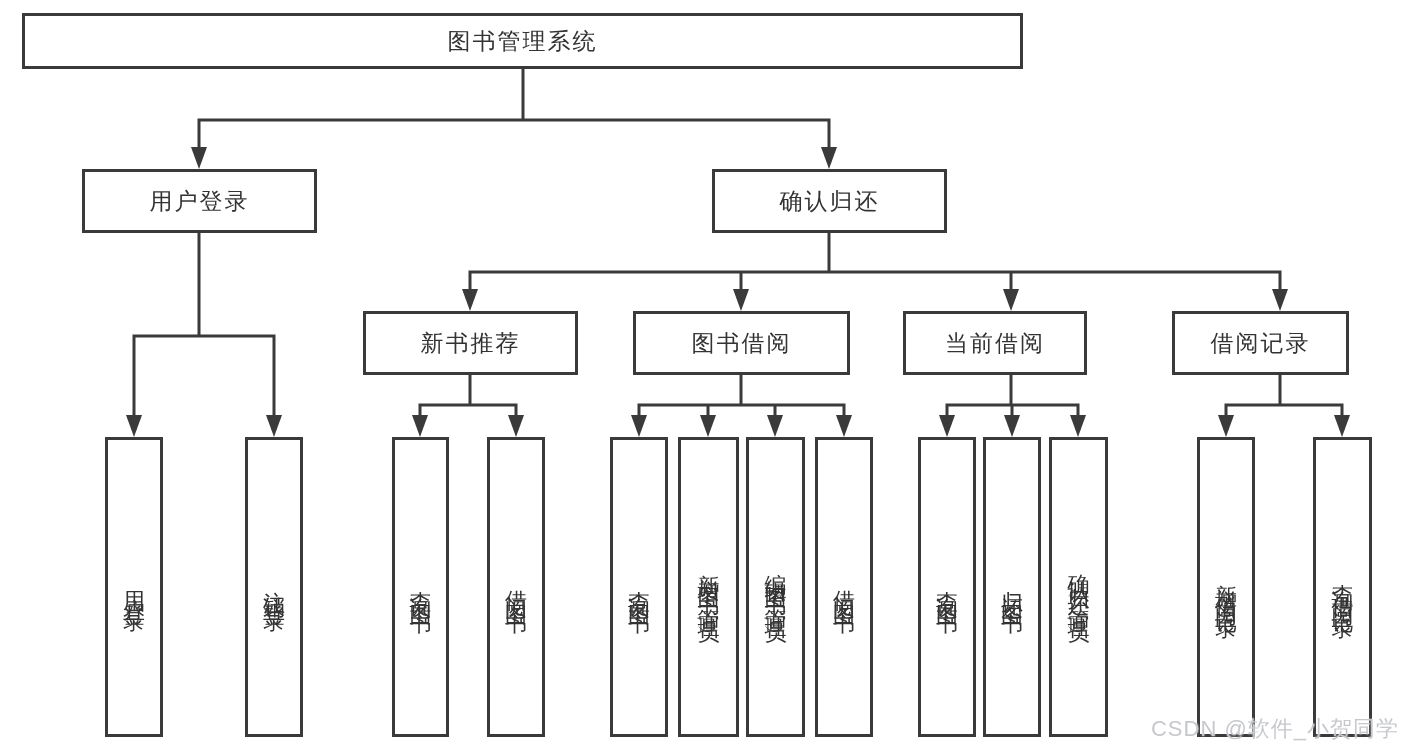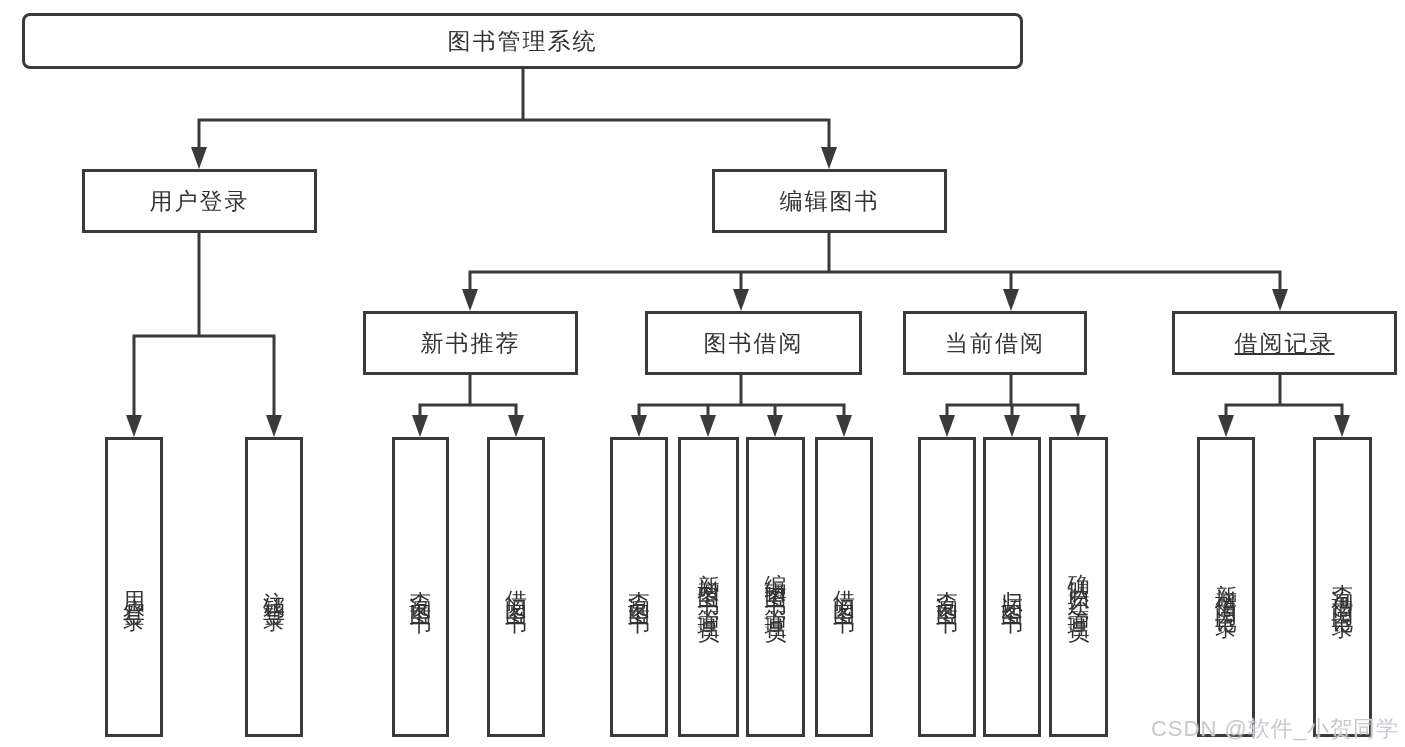--- a/index.html
+++ b/index.html
@@ -33,21 +33,21 @@
   }
   .box.v span {
     writing-mode: vertical-rl;
     text-orientation: mixed;
     font-size: 22px;
     letter-spacing: 7px;
     line-height: 1;
     white-space: nowrap;
   }
   
-  .root   { left: 22px;  top: 13px;  width: 1001px; height: 56px; border-radius: 8px; }
+  .root   { left: 22px;  top: 13px;  width: 1001px; height: 56px; }
   .lvl1   { top: 169px; height: 64px; width: 235px; }
   .lvl2   { top: 311px; height: 64px; }
   .leaf   { top: 437px; height: 300px; }
   .watermark {
     position: absolute;
     right: 6px;
     bottom: 3px;
     font-size: 22px;
     letter-spacing: 1px;
     color: #c6c8cd;
@@ -105,33 +105,33 @@
   </svg>
 
   <div class="box h root">
     <span>图书管理系统</span>
   </div>
 
   <div class="box h lvl1" style="left:82px;">
     <span>用户登录</span>
   </div>
   <div class="box h lvl1" style="left:712px;">
-    <span>编辑图书</span>
+    <span>确认归还</span>
   </div>
 
   <div class="box h lvl2" style="left:363px;width:215px;">
     <span>新书推荐</span>
   </div>
-  <div class="box h lvl2" style="left:633px;width:217px;margin-left:12px;">
+  <div class="box h lvl2" style="left:633px;width:217px;">
     <span>图书借阅</span>
   </div>
   <div class="box h lvl2" style="left:903px;width:184px;">
     <span>当前借阅</span>
   </div>
-  <div class="box h lvl2" style="left:1172px;width:225px;text-decoration:underline;">
+  <div class="box h lvl2" style="left:1172px;width:177px;">
     <span>借阅记录</span>
   </div>
 
   <div class="box v leaf" style="left:105px;width:58px;">
     <span>用户登录</span>
   </div>
   <div class="box v leaf" style="left:245px;width:58px;">
     <span>注销登录</span>
   </div>
 

